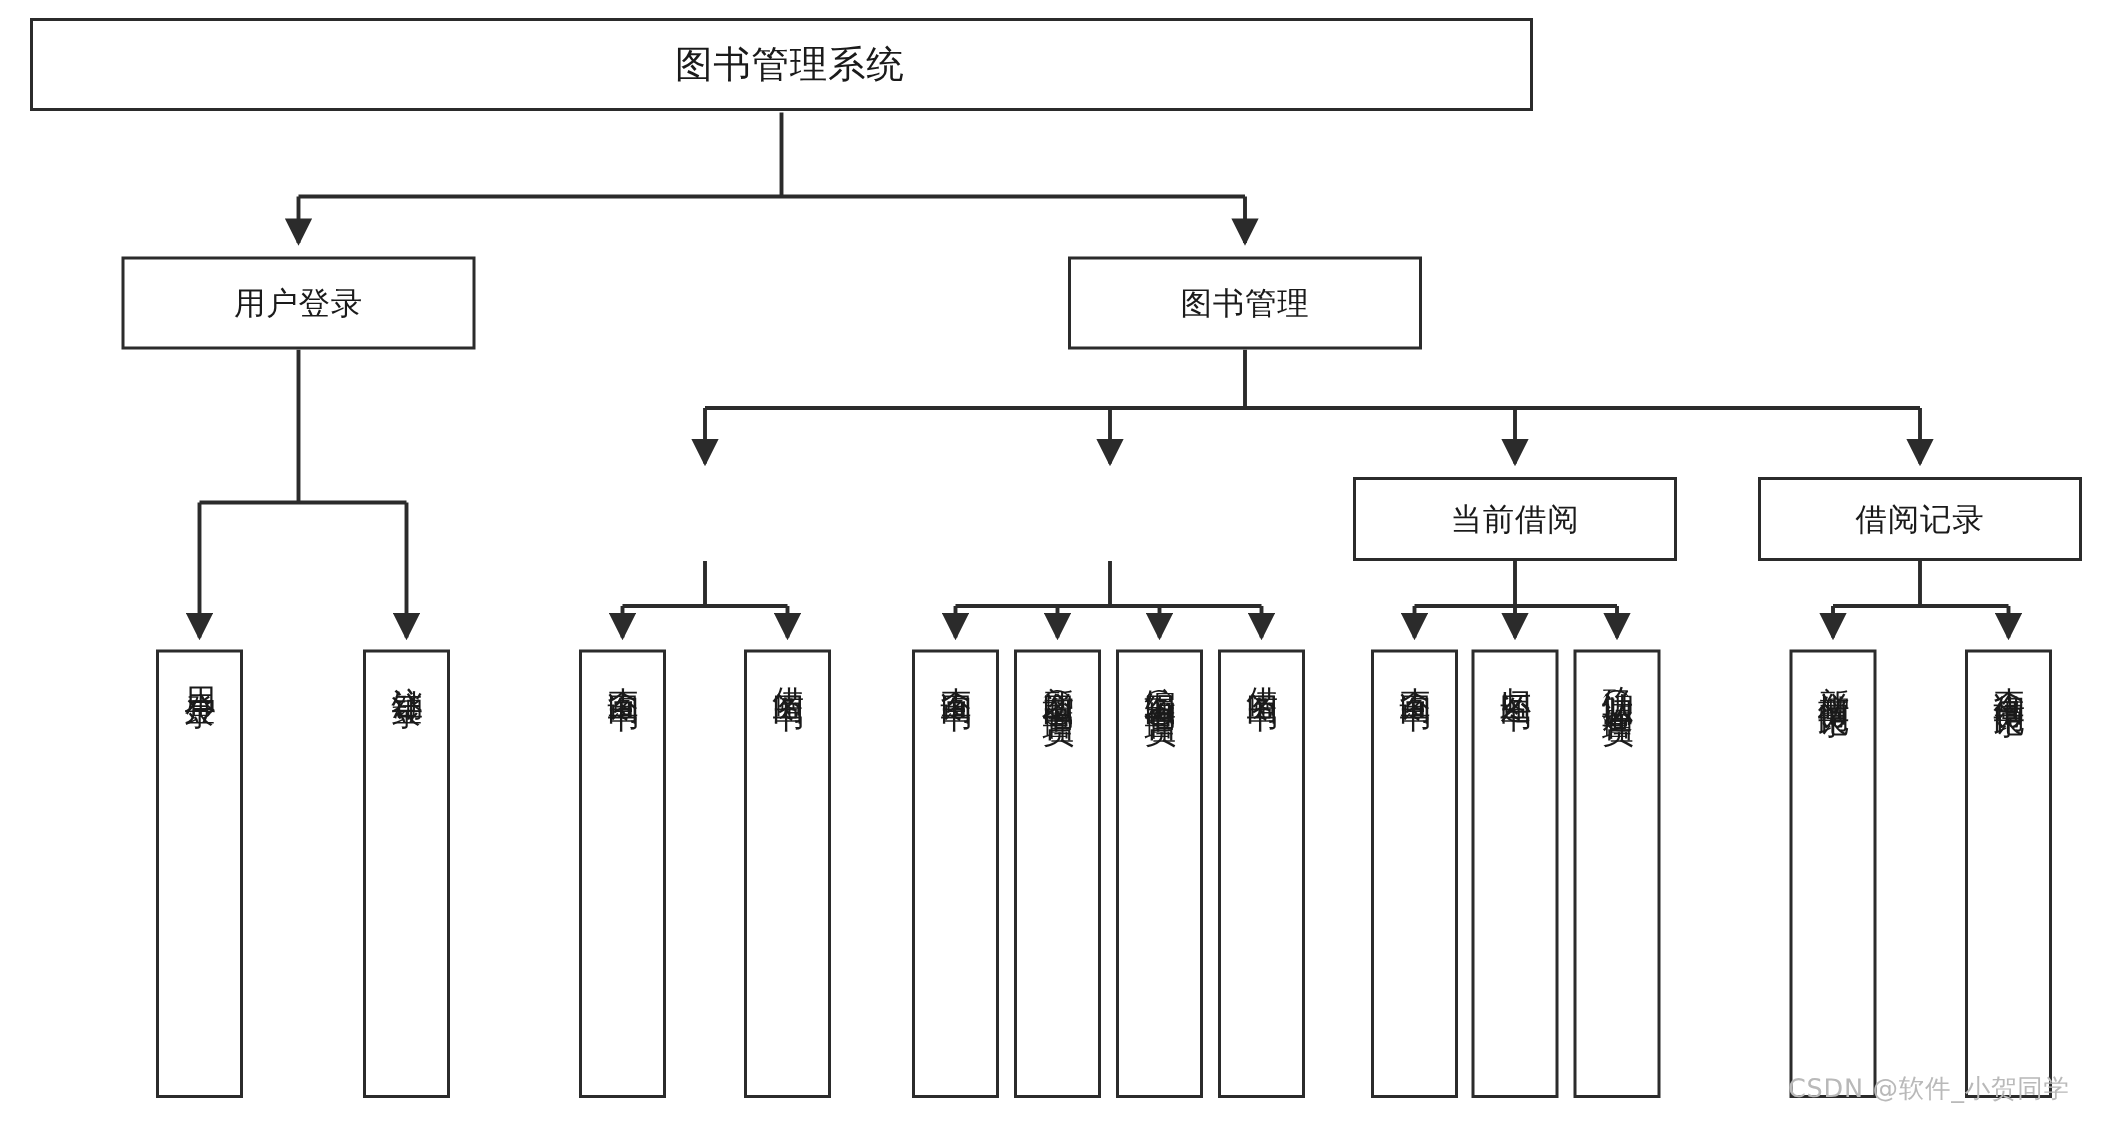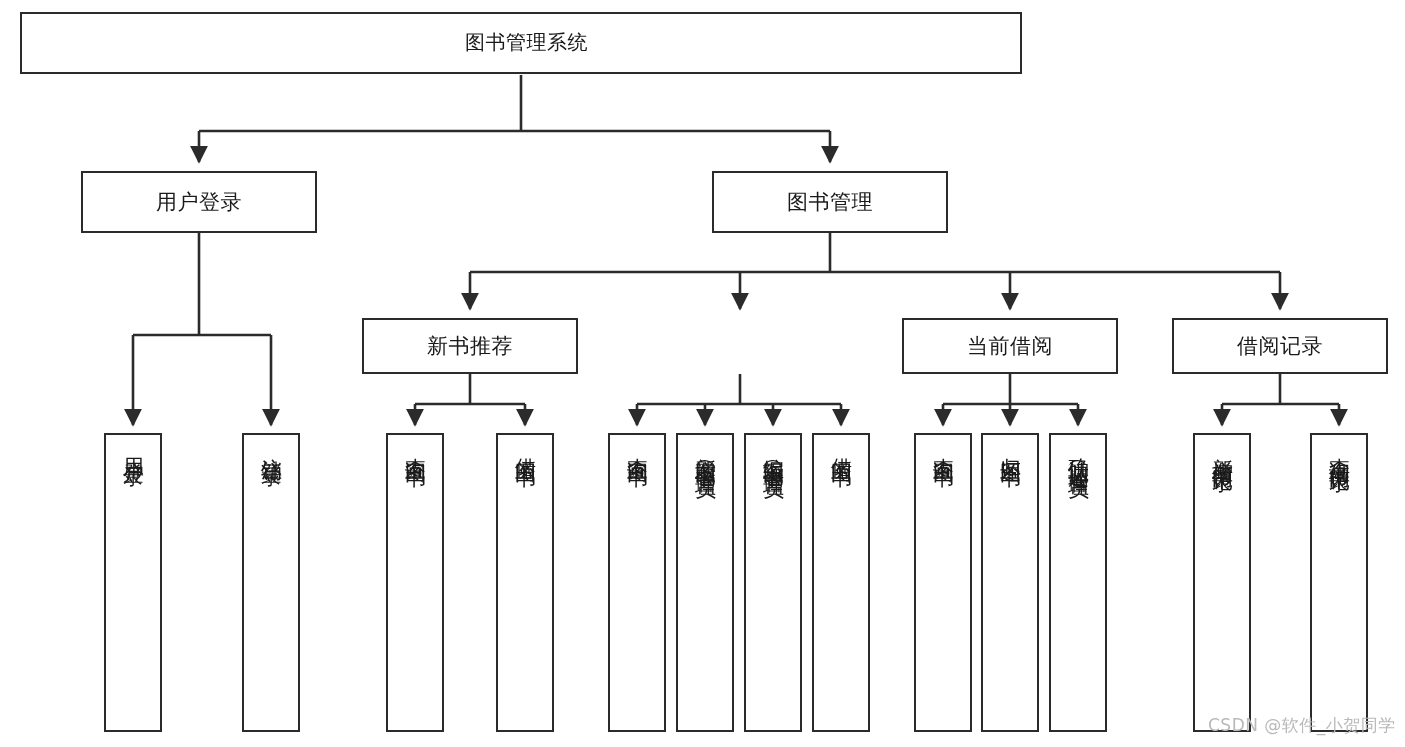--- a/index.html
+++ b/index.html
@@ -44,21 +44,21 @@
     line-height: 1.18;
     color: #1a1a1a;
   }
   
   .node.horiz .node-label {
     font-size: 21px;
     letter-spacing: 0.5px;
     white-space: nowrap;
   }
   .node.title .node-label {
-    font-size: 20px;
+    font-size: 25px;
     margin-left: 11px;
   }
   
   .node.vert {
     align-items: flex-start;
     justify-content: center;
     padding-top: 6px;
   }
   .node.vert .node-label {
     writing-mode: vertical-rl;
@@ -68,21 +68,20 @@
     line-height: 1;
     white-space: nowrap;
   }
   .watermark {
     position: absolute;
     color: #b9b9b9;
     font-size: 17px;
     letter-spacing: 0.5px;
     white-space: nowrap;
     z-index: 5;
-    margin-left: 16px;
   }
 </style>
 </head>
 <body>
 
 <div id="canvas">
 
   <svg id="edges" viewBox="0 0 1405 747" width="1405" height="747">
     <defs>
       <marker id="arrow" viewBox="0 0 10 10" refX="9" refY="5" markerWidth="7" markerHeight="7" orient="auto-start-reverse">
@@ -137,23 +136,20 @@
     <span class="node-label">图书管理系统</span>
   </div>
 
   <div class="node horiz" style="left:81px; top:171px; width:236px; height:62px;">
     <span class="node-label">用户登录</span>
   </div>
   <div class="node horiz" style="left:712px; top:171px; width:236px; height:62px;font-family:Liberation Serif, serif;">
     <span class="node-label">图书管理</span>
   </div>
 
-  <div class="node horiz" style="left:362px; top:318px; width:216px; height:56px;">
-    <span class="node-label">新书推荐</span>
-  </div>
   <div class="node horiz" style="left:902px; top:318px; width:216px; height:56px;justify-content:center;">
     <span class="node-label">当前借阅</span>
   </div>
   <div class="node horiz" style="left:1172px; top:318px; width:216px; height:56px;">
     <span class="node-label">借阅记录</span>
   </div>
 
   <div class="node vert" style="left:104px; top:433px; width:58px; height:299px;">
     <span class="node-label">用户登录</span>
   </div>

